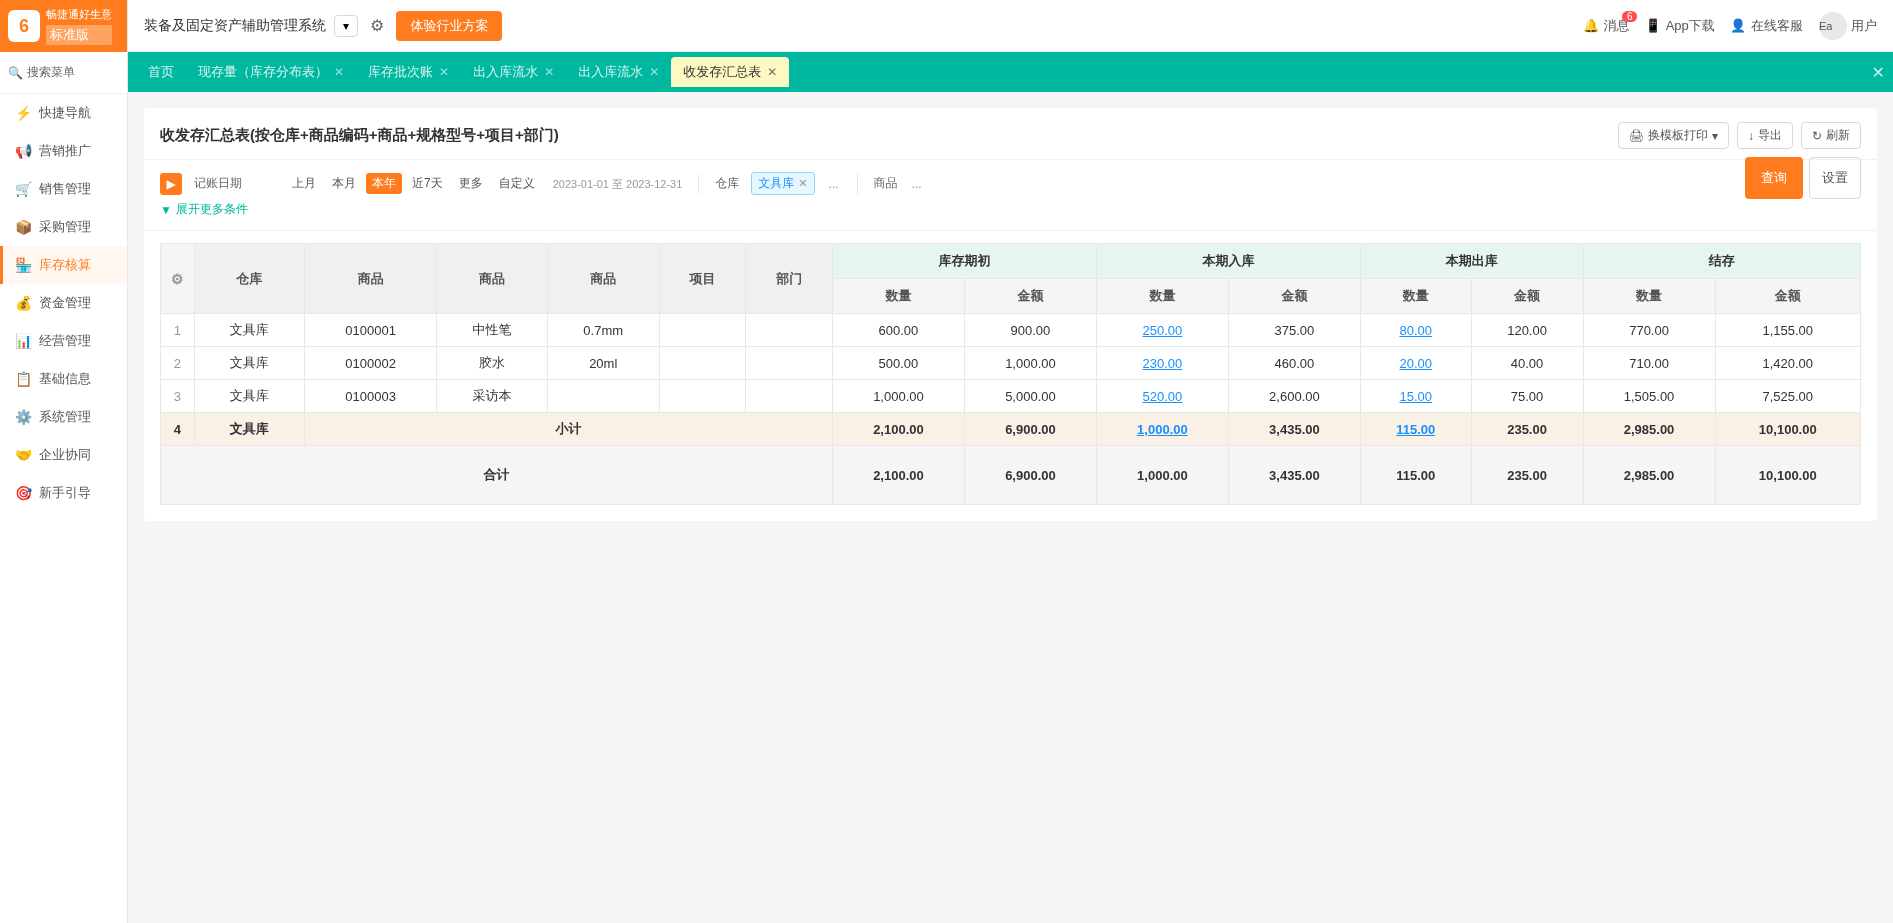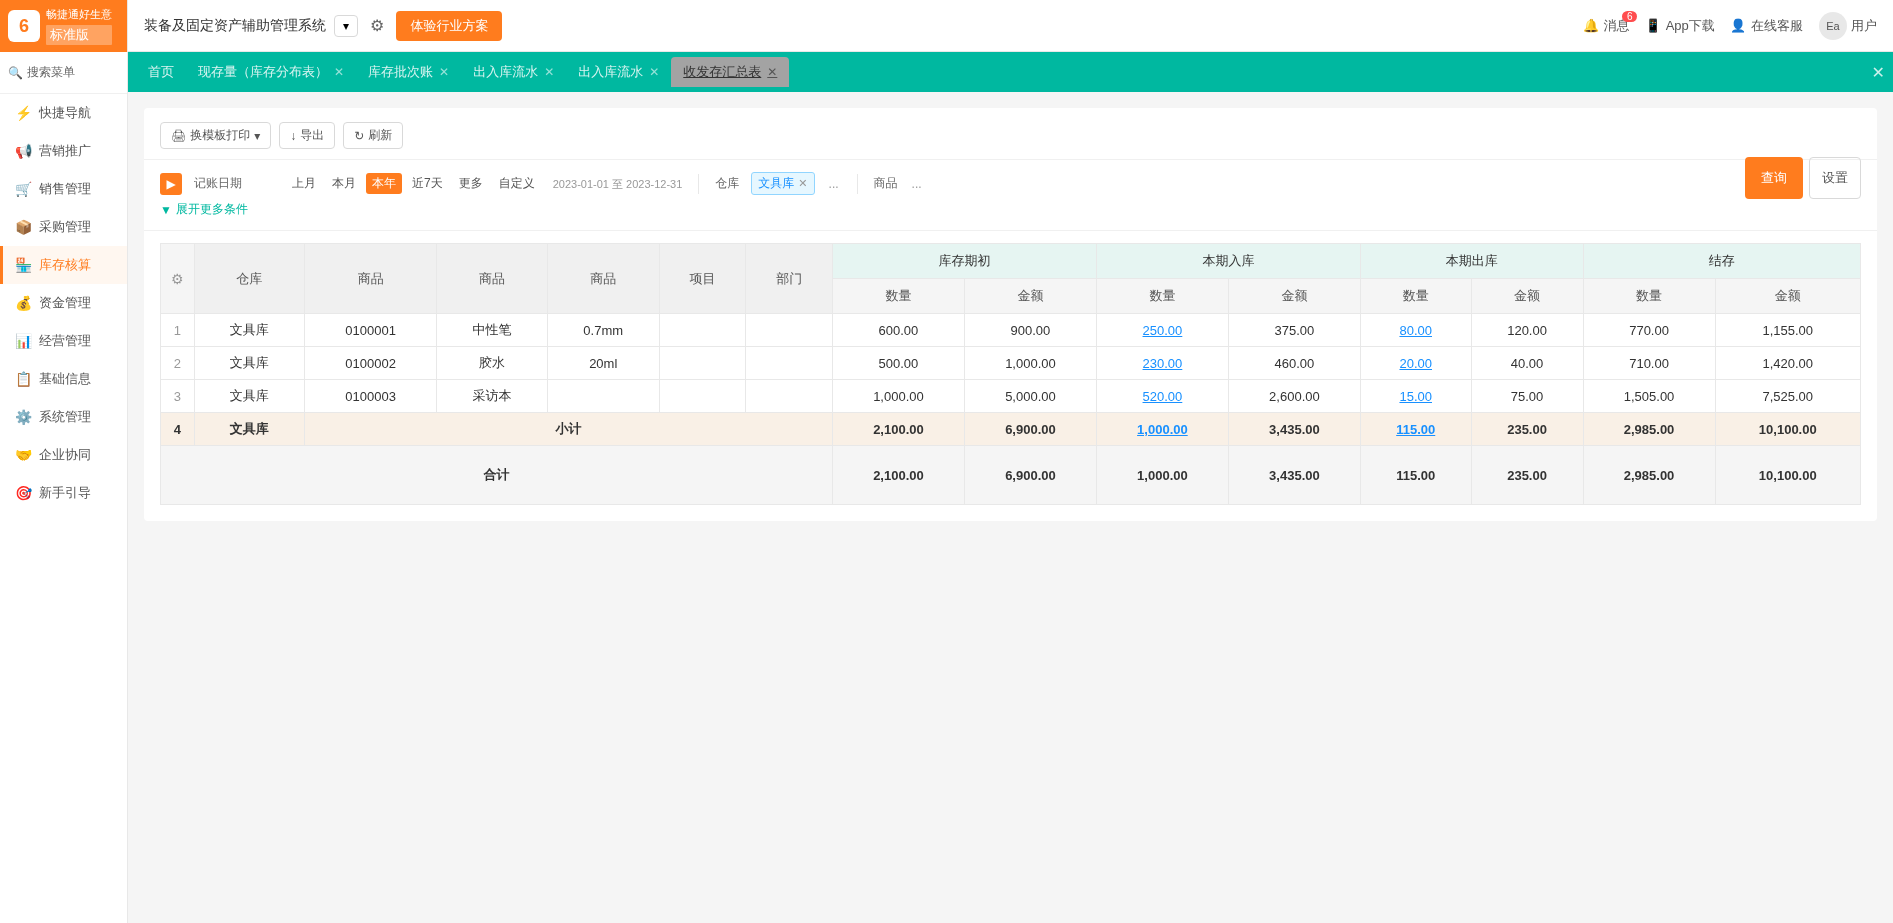--- a/index.html
+++ b/index.html
@@ -25,26 +25,26 @@
     
     .top-header { background: #fff; height: 52px; display: flex; align-items: center; justify-content: space-between; padding: 0 16px; border-bottom: 1px solid #e8e8e8; flex-shrink: 0; }
     .top-header-left { display: flex; align-items: center; gap: 8px; }
     .system-title { font-size: 14px; color: #333; }
     .header-dropdown { background: none; border: 1px solid #d9d9d9; border-radius: 4px; padding: 3px 8px; font-size: 12px; cursor: pointer; }
     .header-settings { background: none; border: none; cursor: pointer; color: #666; font-size: 16px; padding: 4px; }
     .experience-btn { background: #ff7c1e; color: #fff; border: none; border-radius: 4px; padding: 6px 14px; font-size: 13px; cursor: pointer; }
     .top-header-right { display: flex; align-items: center; gap: 16px; font-size: 13px; color: #555; }
     .notification-item { display: flex; align-items: center; gap: 4px; cursor: pointer; position: relative; }
     .notification-badge { background: #ff4d4f; color: #fff; border-radius: 10px; font-size: 10px; padding: 0 5px; position: absolute; top: -6px; right: -8px; }
-    .user-avatar { width: 28px; height: 28px; background: #e8e8e8; border-radius: 50%; display: flex; align-items: center; justify-content: center; font-size: 11px; }
+    .user-avatar { width: 28px; height: 28px; background: #e8e8e8; border-radius: 50%; display: flex; align-items: center; justify-content: flex-start; font-size: 11px; }
 
     
     .tab-bar { background: #00b8a0; display: flex; align-items: center; height: 40px; padding: 0 8px; flex-shrink: 0; }
     .tab-item { display: flex; align-items: center; gap: 4px; padding: 6px 12px; color: rgba(255,255,255,0.85); font-size: 13px; cursor: pointer; border-radius: 4px 4px 0 0; white-space: nowrap; }
-    .tab-item.active { background: #a3a3a3; color: #333; border-radius: 4px 4px 0 0; text-decoration: underline; }
+    .tab-item.active { background: #fef9c3; color: #333; border-radius: 4px 4px 0 0; }
     .tab-close { font-size: 12px; opacity: 0.7; margin-left: 2px; }
     .tab-bar-close { margin-left: auto; color: #fff; cursor: pointer; font-size: 16px; opacity: 0.8; }
 
     
     .page-content { flex: 1; overflow-y: auto; padding: 16px; background: #f5f5f5; }
     .page-card { background: #fff; border-radius: 4px; overflow: hidden; }
 
     
     .page-title-bar { padding: 14px 16px 10px; display: flex; align-items: center; justify-content: space-between; border-bottom: 1px solid #f0f0f0; }
     .page-title { font-size: 15px; font-weight: bold; color: #333; }
@@ -66,21 +66,21 @@
     .tag-close { cursor: pointer; color: #999; font-size: 11px; }
     .filter-more-btn { background: none; border: none; color: #999; font-size: 12px; cursor: pointer; padding: 2px; }
     .expand-conditions { display: flex; align-items: center; gap: 4px; color: #00b8a0; font-size: 12px; cursor: pointer; margin-top: 6px; }
     .btn-query { background: #ff7c1e; color: #fff; border: none; border-radius: 4px; padding: 12px 16px; font-size: 13px; cursor: pointer; }
     .btn-settings { background: none; border: 1px solid #d9d9d9; border-radius: 4px; padding: 6px 12px; font-size: 13px; cursor: pointer; color: #555; }
 
     
     .table-section { padding: 12px 16px 16px; }
     table { width: 100%; border-collapse: collapse; font-size: 13px; }
     thead tr { background: #f5f5f5; }
-    thead th { padding: 8px 10px; text-align: center; border: 1px solid #e8e8e8; font-weight: 400; color: #555; white-space: nowrap; }
+    thead th { padding: 8px 10px; text-align: center; border: 1px solid #e8e8e8; font-weight: 700; color: #555; white-space: nowrap; }
     thead th.settings-col { width: 30px; }
     tbody tr { background: #fff; }
     tbody tr.subtotal { background: #f9f0e6; font-weight: bold; }
     tbody td { padding: 7px 10px; text-align: center; border: 1px solid #e8e8e8; color: #333; white-space: nowrap; }
     tbody td.link-style { color: #1890ff; text-decoration: underline; cursor: pointer; }
     .row-num { color: #999; }
     tfoot tr { background: #f5f5f5; }
     tfoot td { padding: 20px 10px; text-align: center; border: 1px solid #e8e8e8; font-weight: bold; color: #333; white-space: nowrap; }
     .settings-gear { cursor: pointer; color: #999; font-size: 14px; }
 
@@ -211,20 +211,21 @@
       <span>收发存汇总表</span>
       <span class="tab-close">✕</span>
     </div>
     <span class="tab-bar-close">✕</span>
   </div>
 
   <div class="page-content">
     <div class="page-card">
 
       <div class="page-title-bar">
+        <h2 class="page-title">收发存汇总表(按仓库+商品编码+商品+规格型号+项目+部门)</h2>
         <div class="page-actions">
           <button class="btn-template">
             <span>🖨</span>
             <span>换模板打印</span>
             <span>▾</span>
           </button>
           <button class="btn-export">
             <span>↓</span>
             <span>导出</span>
           </button>

